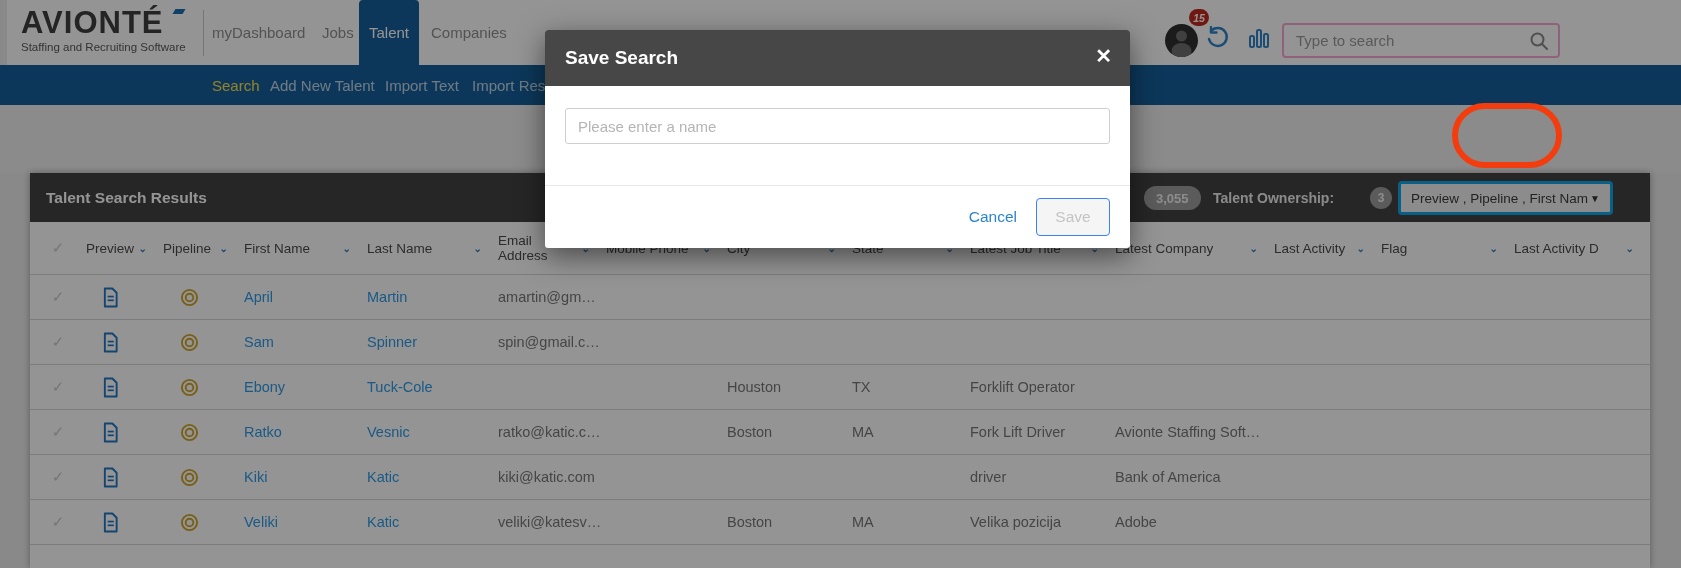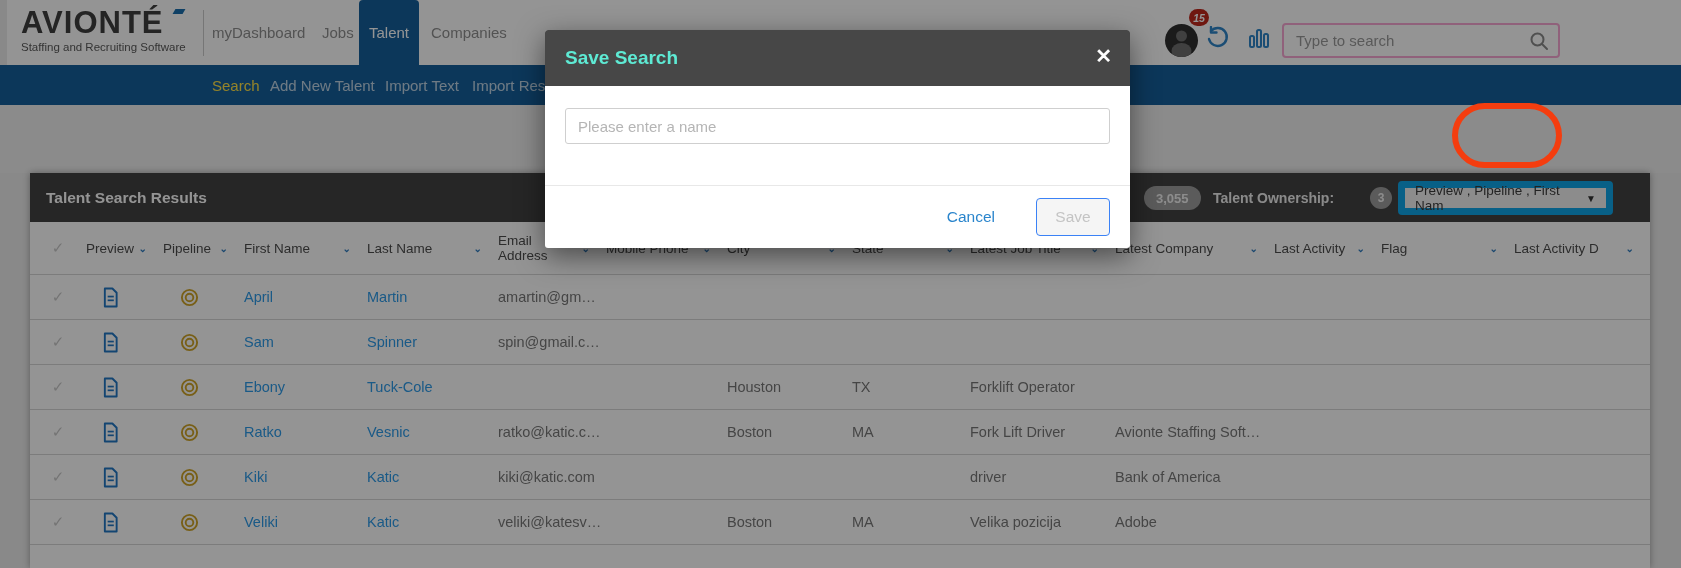--- a/index.html
+++ b/index.html
@@ -48,43 +48,43 @@
   .copy-btn { left:1606px; width:42px; }
   .annotation { position:absolute; left:1452px; top:103px; width:110px; height:65px; border:6px solid #f43d0f; border-radius:34px; z-index:120; pointer-events:none; }
 
   
   .results { position:absolute; left:30px; top:173px; width:1620px; height:395px; background:#ffffff; box-shadow:0 0 7px rgba(0,0,0,0.35); z-index:1; }
   .results-bar { position:relative; width:1620px; height:49px; background:#424242; }
   .results-title { position:absolute; left:16px; top:0; height:49px; display:flex; align-items:center; color:#ffffff; font-size:15.5px; font-weight:600; }
   .pill { position:absolute; left:1114px; top:13px; height:24px; border-radius:12px; background:#9e9e9e; color:#f2f2f2; font-size:13px; font-weight:700; display:flex; align-items:center; padding:0 12px; }
   .own-label { position:absolute; left:1183px; top:0; height:49px; display:flex; align-items:center; color:#eeeeee; font-size:14px; font-weight:600; }
   .own-badge { position:absolute; left:1340px; top:14px; width:22px; height:22px; border-radius:50%; background:#9e9e9e; color:#f2f2f2; font-size:12px; font-weight:700; display:flex; align-items:center; justify-content:center; }
-  .cols-btn { position:absolute; left:1368px; top:8px; width:215px; height:34px; background:#f2f2f2; border:7px solid #0ea5e9; border-radius:4px; color:#3c3c3c; font-size:13.5px; display:flex; align-items:center; justify-content:space-between; padding:0 10px; cursor:pointer; }
+  .cols-btn { position:absolute; left:1368px; top:8px; width:215px; height:34px; background:#f2f2f2; border:3px solid #0ea5e9; border-radius:4px; color:#3c3c3c; font-size:13.5px; display:flex; align-items:center; justify-content:space-between; padding:0 10px; cursor:pointer; }
   .cols-btn .caret { font-size:10px; color:#333; }
   .grid { display:grid; grid-template-columns:56px 77px 81px 123px 131px 108px 121px 125px 118px 145px 159px 107px 133px 136px; align-items:center; }
   .thead { height:52px; }
   .th { font-size:13.5px; color:#4d4d4d; font-weight:500; display:flex; align-items:center; justify-content:space-between; padding-right:16px; }
   .th .sort { color:#2e7bbf; font-size:10px; font-weight:700; }
   .check { text-align:center; color:#c8c8c8; font-size:15px; }
   .trow { height:45px; border-top:1px solid #d6d6d6; }
   .td { font-size:14.5px; color:#787878; overflow:hidden; white-space:nowrap; }
   .td.link { color:#2e9be8; cursor:pointer; }
   .td.icon-cell { display:flex; justify-content:center; padding-right:28px; }
   .row-partial { height:24px; border-top:1px solid #d6d6d6; }
 
   
   .overlay { position:absolute; inset:0; background:rgba(0,0,0,0.42); z-index:50; }
   .modal { position:absolute; left:545px; top:30px; width:585px; height:218px; background:#ffffff; border-radius:3px; box-shadow:0 8px 28px rgba(0,0,0,0.5); z-index:100; }
   .modal-head { position:relative; height:56px; background:#474747; border-radius:3px 3px 0 0; display:flex; align-items:center; }
-  .modal-title { color:#5eead4; font-size:19px; font-weight:600; margin-left:20px; }
+  .modal-title { color:#ffffff; font-size:19px; font-weight:600; margin-left:20px; }
   .modal-close { position:absolute; right:18px; top:16px; color:#ffffff; font-size:20px; font-weight:700; cursor:pointer; line-height:20px; }
   .modal-input { position:absolute; left:20px; top:78px; width:545px; height:36px; border:1px solid #cfcfcf; border-radius:3px; font-size:15px; color:#555; padding-left:12px; font-family:inherit; outline:none; }
   .modal-input::placeholder { color:#b5b5b5; }
   .modal-divider { position:absolute; left:0; top:155px; width:585px; height:1px; background:#e8e8e8; }
-  .modal-footer { position:absolute; left:0; top:156px; width:585px; height:62px; display:flex; align-items:center; justify-content:flex-end; gap:41px; padding-right:20px; }
+  .modal-footer { position:absolute; left:0; top:156px; width:585px; height:62px; display:flex; align-items:center; justify-content:flex-end; gap:19px; padding-right:20px; }
   .cancel-link { color:#2a85cc; font-size:15.5px; cursor:pointer; }
   .save-btn { width:74px; height:38px; background:#f5f5f5; border:1px solid #3b82f6; border-radius:4px; color:#c4c4c4; font-size:15.5px; font-family:inherit; }
 </style>
 </head>
 <body>
 
 <div class="topbar">
   <div class="logo-wrap">
     <div class="logo"><span>AVIONTÉ</span><span class="logo-accent"></span></div>
     <div class="tagline">Staffing and Recruiting Software</div>

